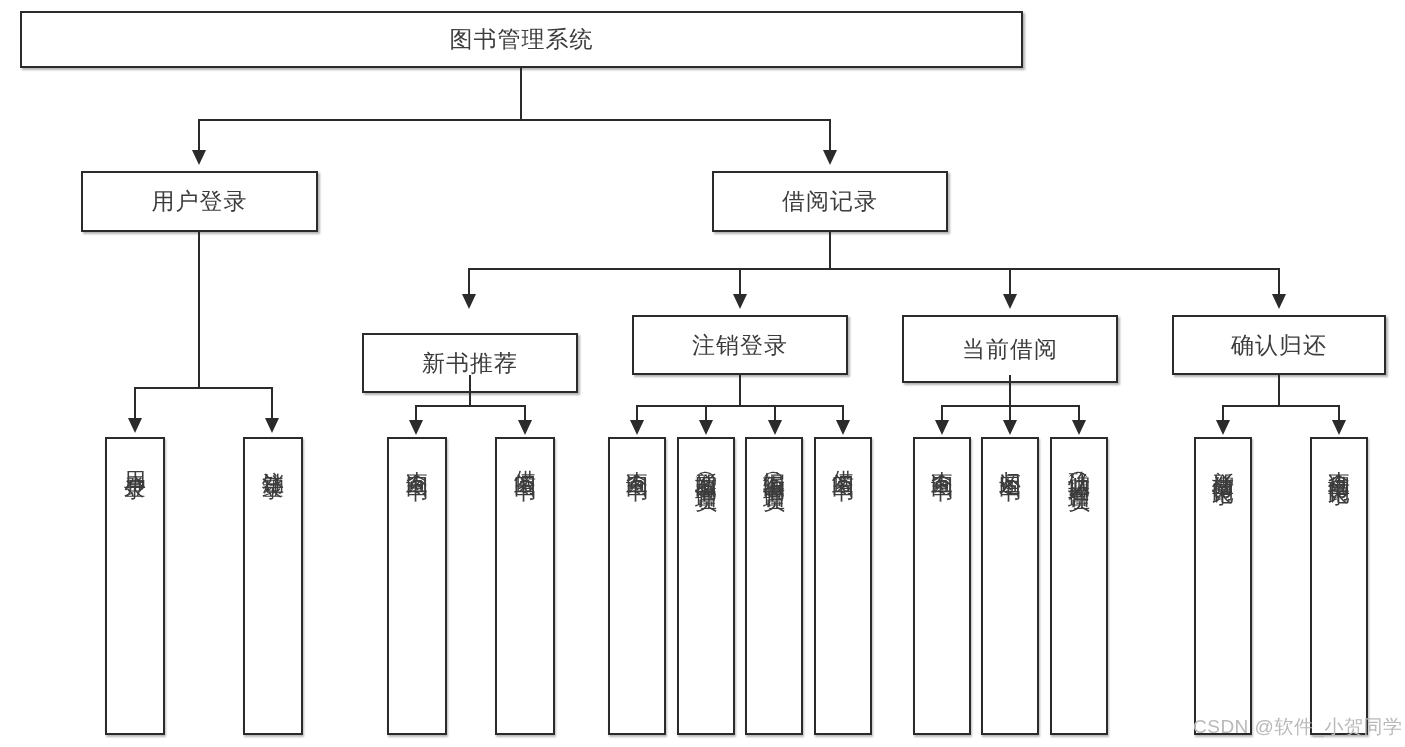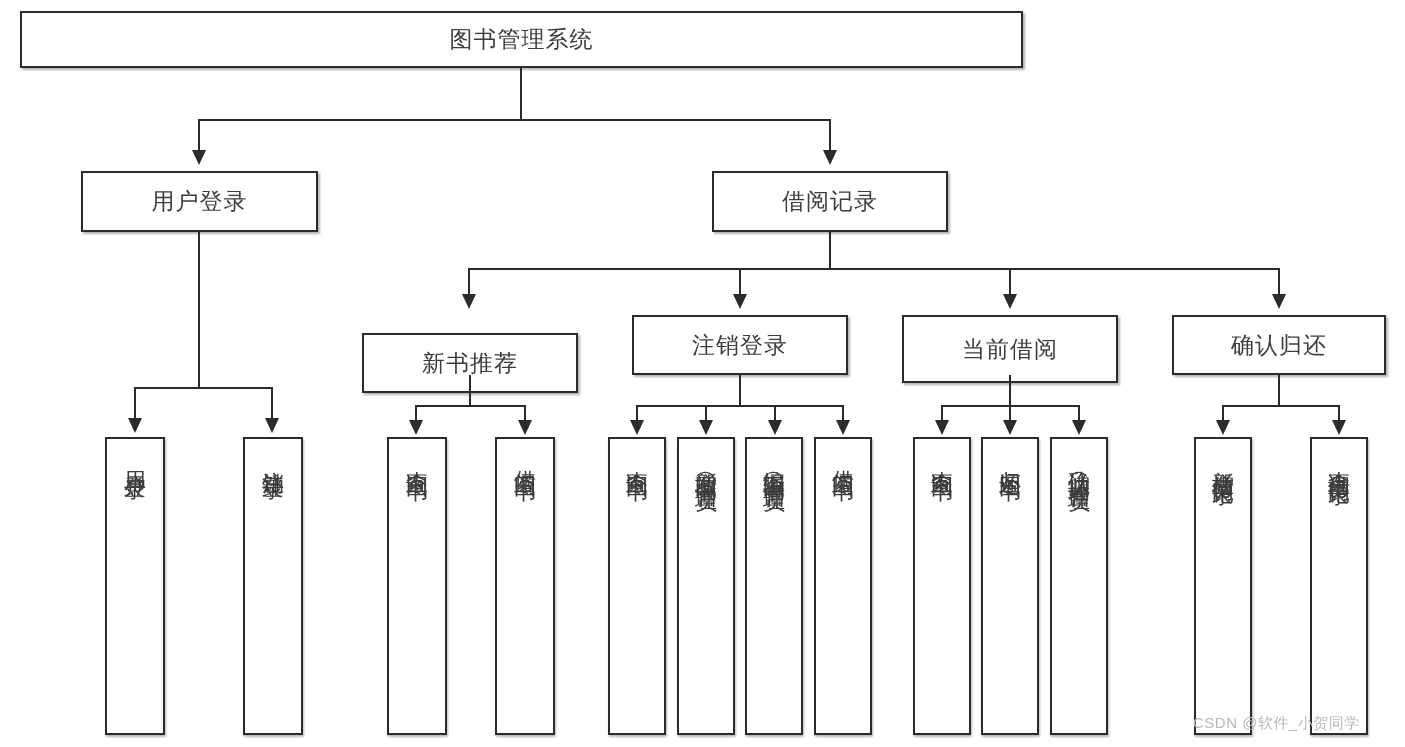--- a/index.html
+++ b/index.html
@@ -75,21 +75,21 @@
     height: 0;
     border-left: 7px solid transparent;
     border-right: 7px solid transparent;
     border-top: 15px solid #2b2b2b;
   }
 
   
   #watermark {
     position: absolute;
     color: #b9b9b9;
-    font-size: 15px;
+    font-size: 19px;
     letter-spacing: 0.5px;
     white-space: nowrap;
     pointer-events: none;
   }
 </style>
 </head>
 <body>
 
 <div id="canvas">
 

